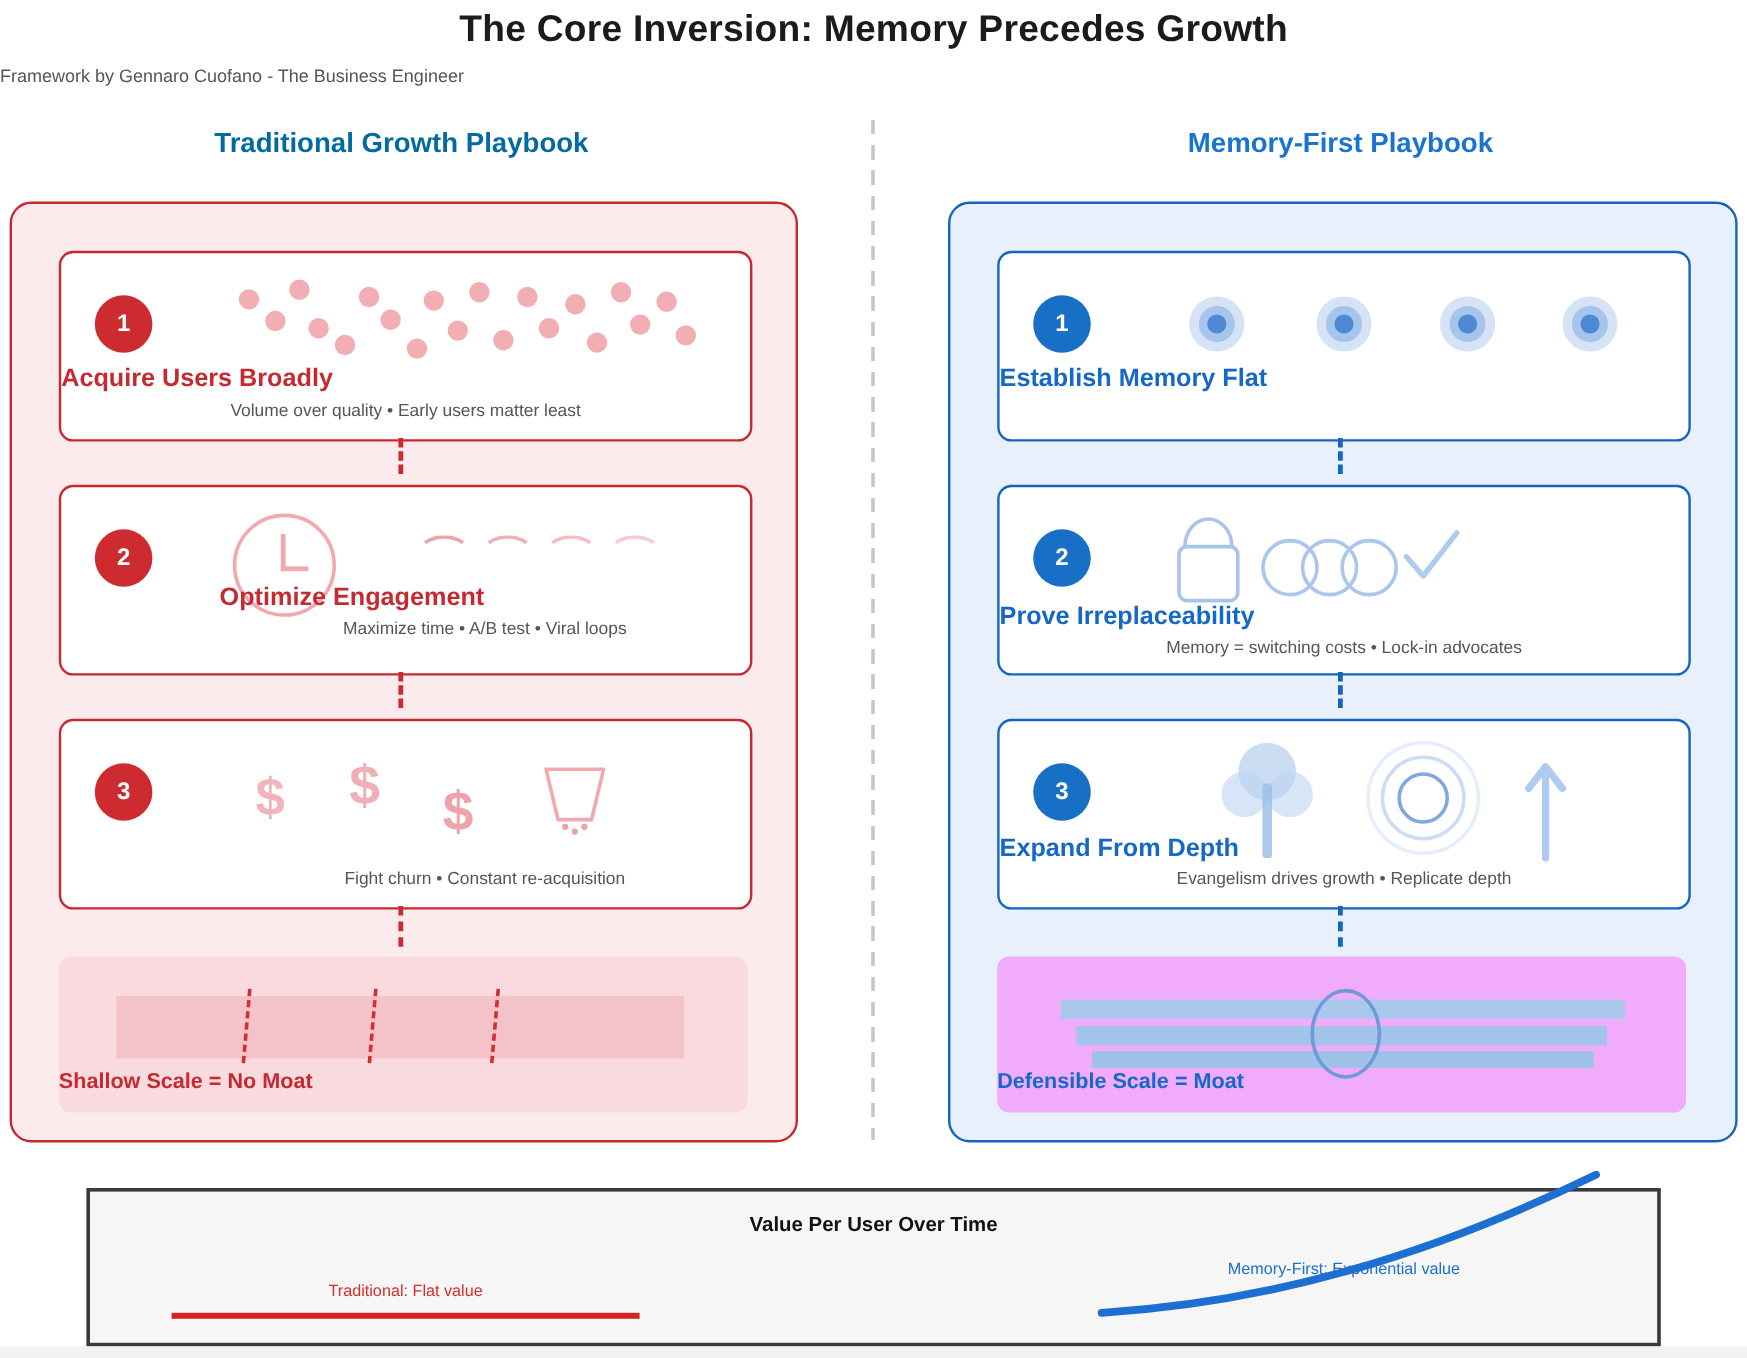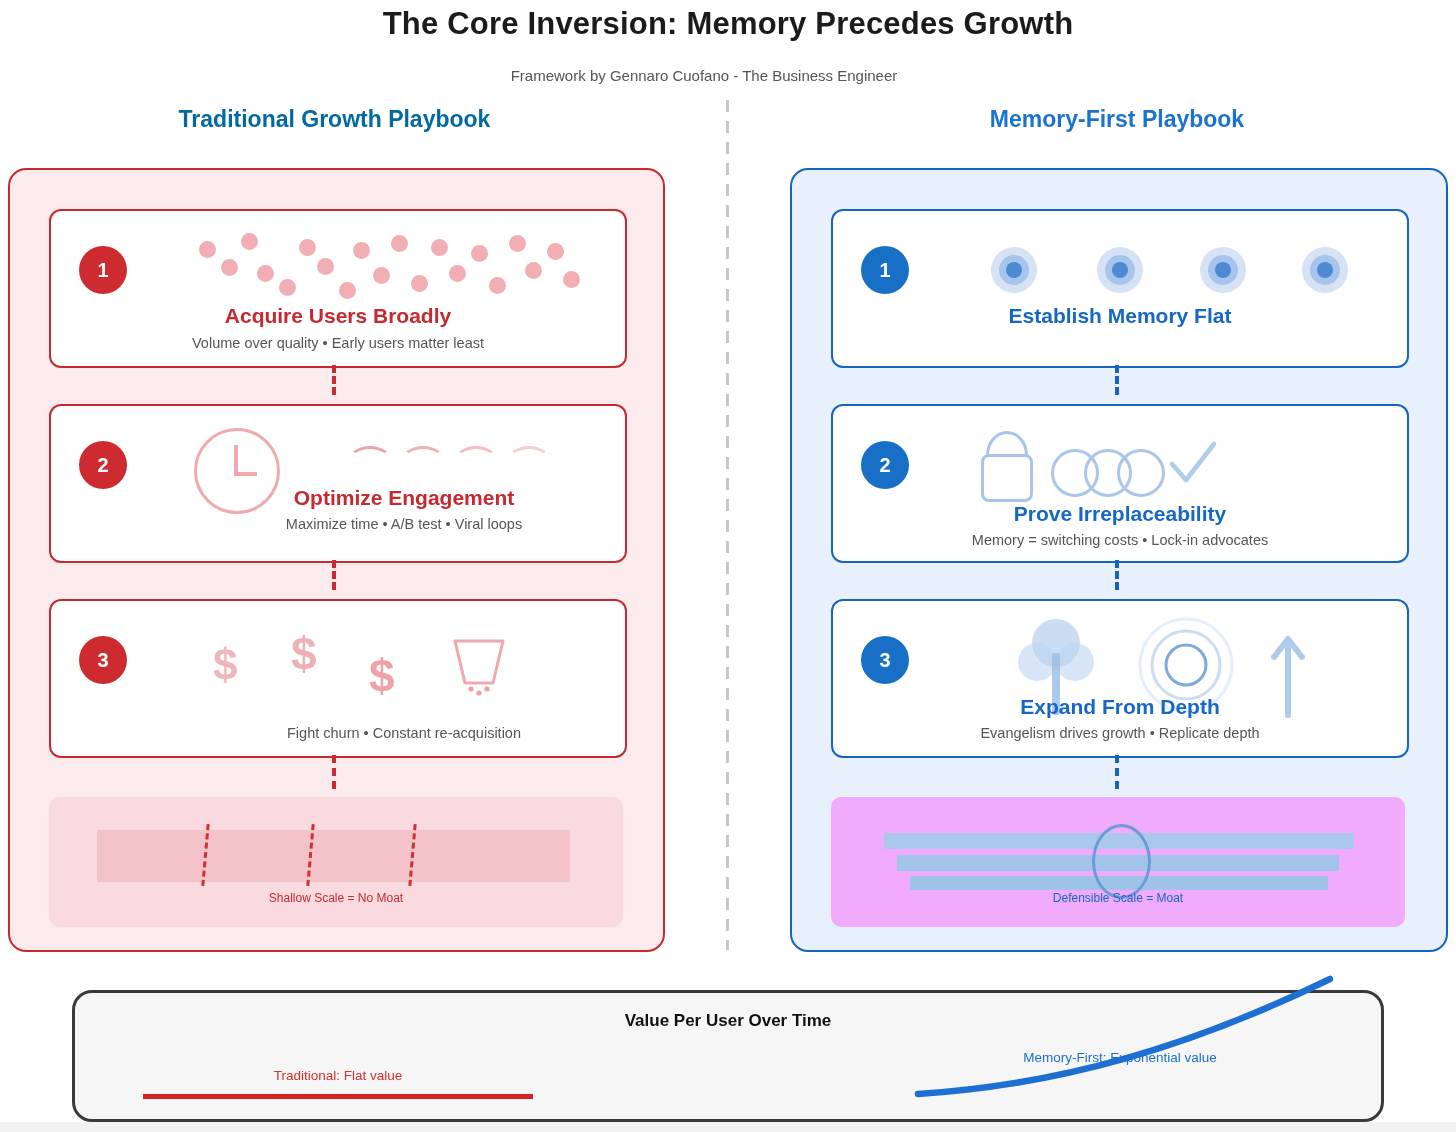--- a/index.html
+++ b/index.html
@@ -4,22 +4,22 @@
 <style>
   html,body{margin:0;padding:0;}
   body{
     width:1456px;height:1132px;position:relative;background:#ffffff;
     font-family:"Liberation Sans", sans-serif;overflow:hidden;
   }
 
   
   .page-title{position:absolute;left:0;top:6px;width:1456px;text-align:center;
     font-size:31px;font-weight:bold;color:#1b1b1b;letter-spacing:.2px;}
-  .page-sub{position:absolute;left:0;top:55px;width:1408px;text-align:center;
-    font-size:15px;color:#555;margin-top:12px;}
+  .page-sub{position:absolute;left:0;top:55px;width:1408px;text-align:left;
+    font-size:15px;color:#555;}
 
   .col-heading{position:absolute;top:106px;text-align:center;font-size:23px;font-weight:bold;}
   .col-heading.red{left:8px;width:653px;color:#0369a1;}
   .col-heading.blue{left:790px;width:654px;color:#1a73d1;text-align:center;}
 
   .divider{position:absolute;left:726px;top:100px;width:3px;height:850px;
     background:repeating-linear-gradient(to bottom,#c7c7c7 0 12px,transparent 12px 21px);}
 
   
   .panel{position:absolute;top:168px;height:780px;border-radius:18px;border:2.5px solid;}
@@ -30,21 +30,21 @@
     border:2.5px solid;border-radius:12px;}
   .panel.red .card{border-color:#c62a30;}
   .panel.blue .card{border-color:#1565c0;}
   .card.c1{top:39px}.card.c2{top:234px}.card.c3{top:429px}
 
   .badge{position:absolute;left:28px;top:35px;width:48px;height:48px;border-radius:50%;
     color:#fff;font-weight:bold;font-size:20px;display:flex;align-items:center;justify-content:center;}
   .panel.red .badge{background:#ce2b31;}
   .panel.blue .badge{background:#176fc6;}
 
-  .card-title{position:absolute;left:0;right:0;text-align:center;font-weight:bold;font-size:21px;}
+  .card-title{position:absolute;left:0;right:0;text-align:left;font-weight:bold;font-size:21px;}
   .panel.red .card-title{color:#c62a30;}
   .panel.blue .card-title{color:#1668c7;}
   .card-sub{position:absolute;left:0;right:0;text-align:center;font-size:14.5px;color:#555;}
 
   .c1 .card-title{top:93px}.c1 .card-sub{top:124px}
   .c3 .card-title{top:94px}.c3 .card-sub{top:124px}
   .panel.red .c2 .card-title{top:80px}.panel.red .c2 .card-sub{top:110px}
   .panel.blue .c2 .card-title{top:96px}.panel.blue .c2 .card-sub{top:126px}
   .panel.red .c2 .card-title,.panel.red .c2 .card-sub,
   .panel.red .c3 .card-title,.panel.red .c3 .card-sub{left:132px;}
@@ -99,33 +99,33 @@
   .crack{position:absolute;top:27px;height:62px;width:0;border-left:3px dashed #d32f2f;transform:rotate(5deg);}
   .k1{left:155px}.k2{left:260px}.k3{left:362px}
 
   .moat-bar{position:absolute;background:#a9c8ec;}
   .m1{left:53px;top:36px;width:470px;height:16px;}
   .m2{left:66px;top:58px;width:442px;height:16px;background:#a3c4ea;}
   .m3{left:79px;top:79px;width:418px;height:14px;background:#9fc2e9;}
   .moat-ring{position:absolute;left:261px;top:27px;width:53px;height:69px;
     border:3px solid #6d9bd8;border-radius:50%;}
 
-  .zone-label{position:absolute;left:0;right:0;top:94px;text-align:center;font-weight:normal;font-size:12px;}
+  .zone-label{position:absolute;left:0;right:0;top:94px;font-weight:bold;font-size:18px;}
   .panel.red .zone-label{color:#c62a30;}
   .panel.blue .zone-label{color:#1668c7;}
 
   
   .connector{position:absolute;width:0;border-left:4px dashed;}
   .conn-red{left:332px;border-color:#cc2a31;}
   .conn-blue{left:1115px;border-color:#1565c0;}
   .g1{top:365px;height:30px}.g2{top:560px;height:30px}.g3{top:755px;height:34px}
 
   
   .chart-box{position:absolute;left:72px;top:990px;width:1312px;height:132px;background:#f6f6f6;
-    border:3px solid #3a3a3a;border-radius:20px;box-sizing:border-box;}
+    border:3px solid #3a3a3a;border-radius:0;box-sizing:border-box;}
   .chart-title{position:absolute;left:0;right:0;top:18px;text-align:center;
     font-weight:bold;font-size:17px;color:#111;}
   .flat-line{position:absolute;left:68px;top:101px;width:390px;height:5px;background:#d62222;}
   .flat-label{position:absolute;left:68px;top:75px;width:390px;text-align:center;color:#d32f2f;font-size:13.5px;}
   .exp-label{position:absolute;left:845px;top:57px;width:400px;text-align:center;color:#1a6fd1;font-size:13.5px;}
   .curve-svg{position:absolute;left:880px;top:973px;z-index:5;}
 
   .footer-strip{position:absolute;left:0;top:1122px;width:1456px;height:10px;background:#f2f2f2;}
 </style>
 </head>

